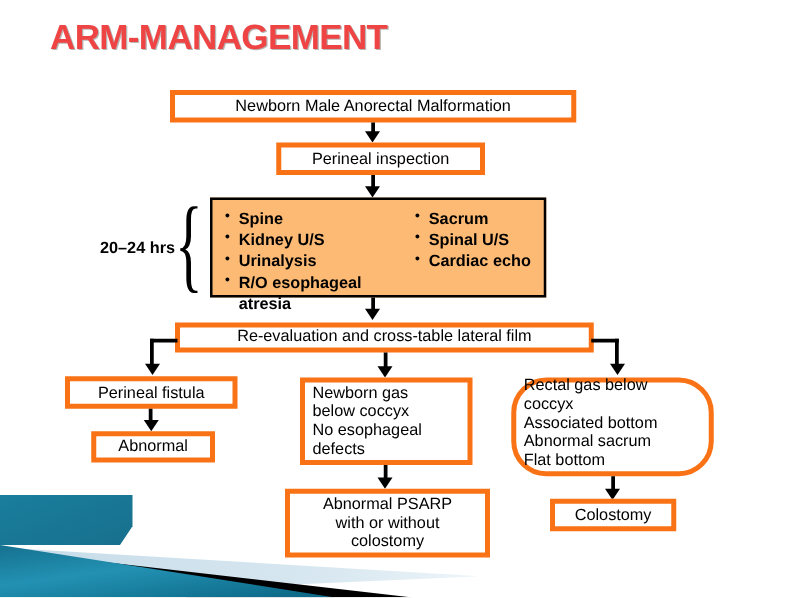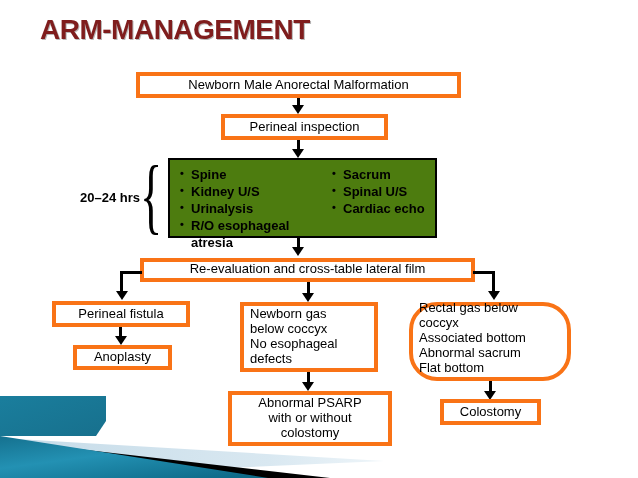--- a/index.html
+++ b/index.html
@@ -19,21 +19,21 @@
   }
 
   
   .slide-title {
     position: absolute;
     left: 40px;
     top: 14px;
     font-size: 28px;
     font-weight: bold;
     letter-spacing: -0.5px;
-    color: #7f1d1d;
+    color: #ef4444;
     text-shadow: 1px 1px 0 #b8b8b8;
     white-space: nowrap;
     text-align: right;
   }
 
   
   .node {
     position: absolute;
     box-sizing: border-box;
     border: 4px solid #f97316;
@@ -72,21 +72,21 @@
     border-left: 6px solid transparent;
     border-right: 6px solid transparent;
     border-top: 9px solid #000000;
   }
 
   
   #checklist-box {
     position: absolute;
     box-sizing: border-box;
     border: 2px solid #000000;
-    background: #4d7c0f;
+    background: #fdba74;
     display: flex;
     padding: 6px 8px 16px 10px;
   }
   #checklist-box .col {
     font-size: 13px;
     font-weight: bold;
     line-height: 17px;
   }
   #checklist-box .col-left { width: 152px; }
   #checklist-box .bullet-item {
@@ -184,21 +184,21 @@
   <div class="arrowhead" style="left:488px; top:291px;"></div>
 
   <div class="node" id="node-perineal-fistula" style="left:52px; top:301px; width:138px; height:26px;">
     <span>Perineal fistula</span>
   </div>
 
   <div class="vline" style="left:119px; top:327px; height:11px;"></div>
   <div class="arrowhead" style="left:115px; top:336px;"></div>
 
   <div class="node" id="node-anoplasty" style="left:73px; top:345px; width:99px; height:25px;">
-    <span>Anoplasty</span>
+    <span>Abnormal</span>
   </div>
 
   <div class="node left-text" id="node-rectal-gas-center" style="left:240px; top:302px; width:138px; height:70px;">
     <div class="lines">
       <div>Newborn gas</div>
       <div>below coccyx</div>
       <div>No esophageal</div>
       <div>defects</div>
     </div>
   </div>

